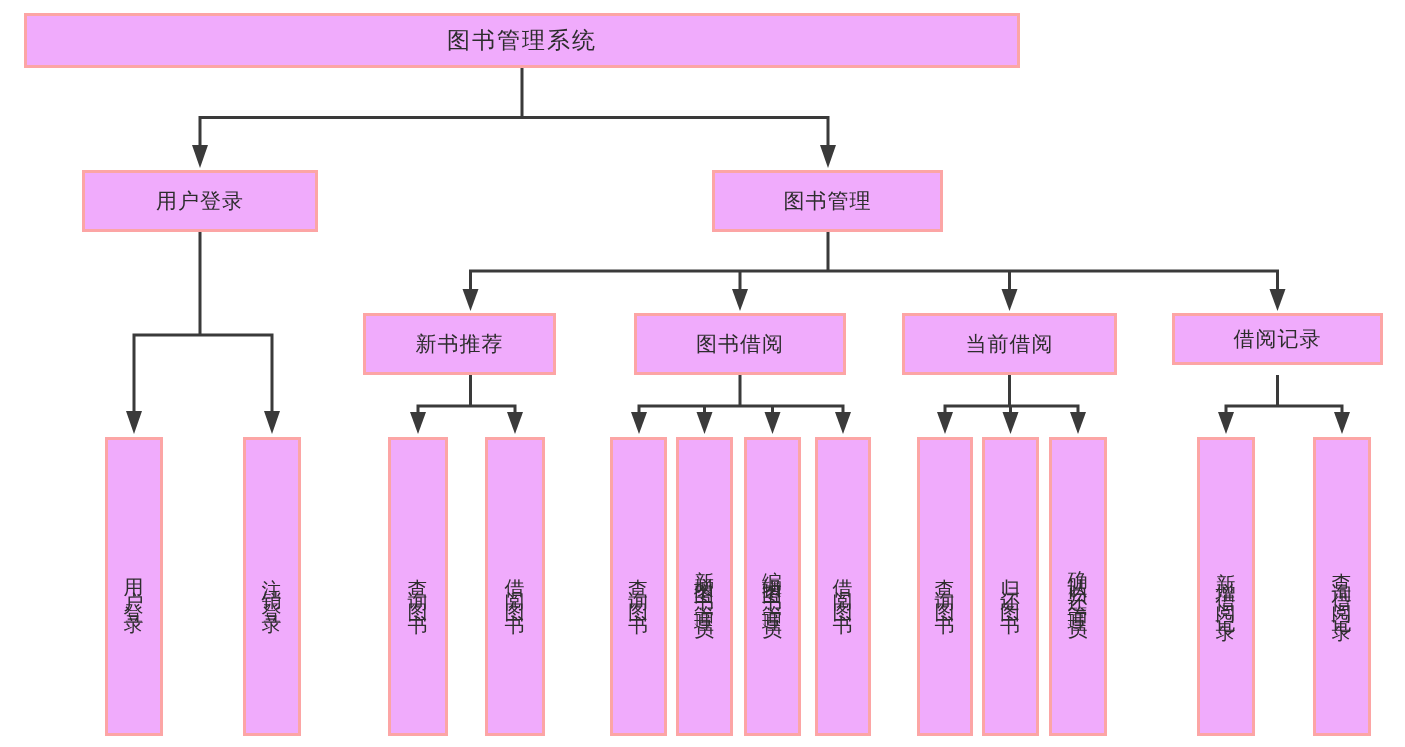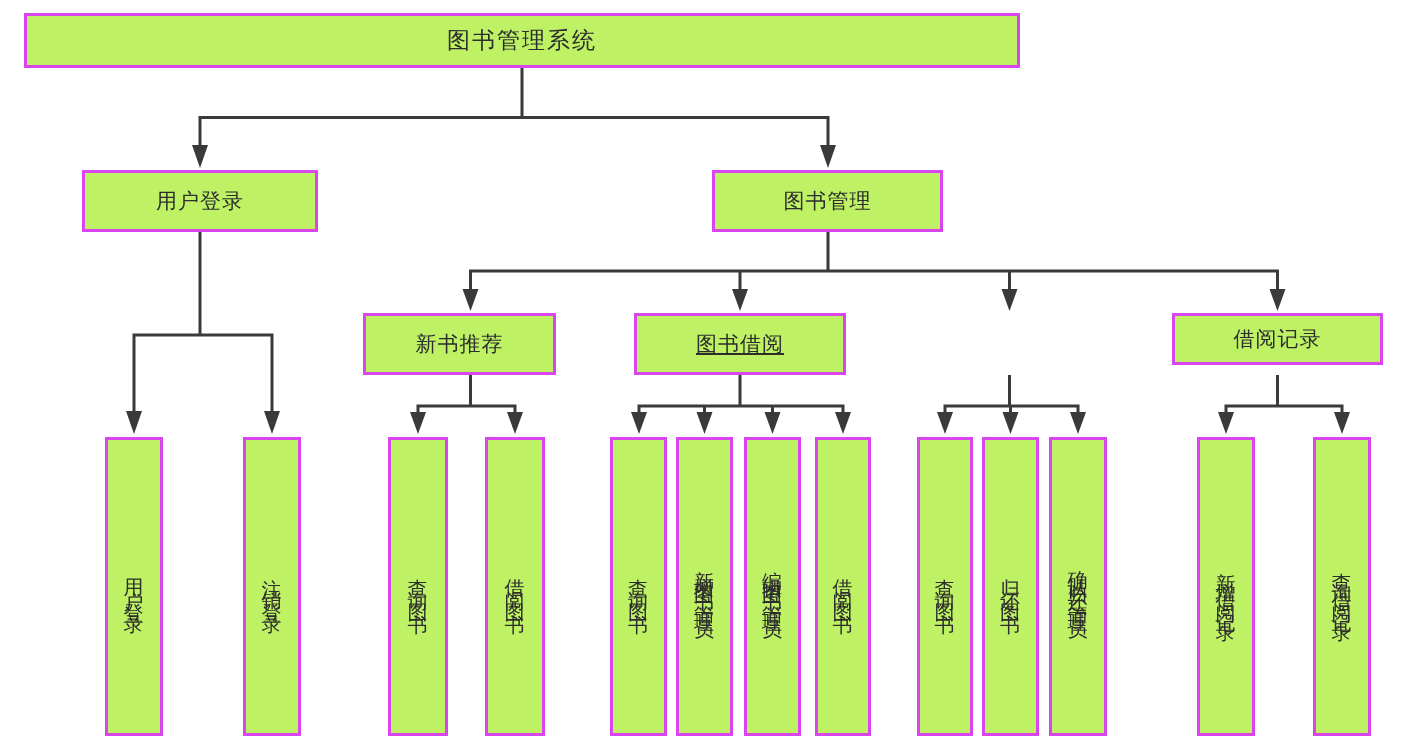--- a/index.html
+++ b/index.html
@@ -3,22 +3,22 @@
 <meta charset="utf-8">
 <style>
   html,body { margin:0; padding:0; background:#ffffff; }
   body { font-family:"Liberation Sans","DejaVu Sans",sans-serif; }
   .canvas {
     position:relative; width:1405px; height:747px; background:#ffffff;
     overflow:hidden; color:#2d2d2d;
   }
   .connectors { position:absolute; left:0; top:0; z-index:1; }
   .node {
-    position:absolute; box-sizing:border-box; background:#bef264;
-    border:3px solid #d946ef; display:flex; align-items:center; justify-content:center;
+    position:absolute; box-sizing:border-box; background:#f0abfc;
+    border:3px solid #fca5a5; display:flex; align-items:center; justify-content:center;
     z-index:2;
   }
   .hbox { font-size:21px; letter-spacing:1px; }
   .root-box { font-size:23px; letter-spacing:2px; }
   .vbox span {
     writing-mode:vertical-rl; text-orientation:mixed;
     font-size:20px; line-height:1; white-space:nowrap;
   }
   .v4 span { letter-spacing:12px; }
   .v6 span { letter-spacing:10px; }
@@ -80,22 +80,25 @@
   <div class="node hbox" style="left:82px; top:170px; width:236px; height:62px;">
     <span>用户登录</span>
   </div>
   <div class="node hbox" style="left:712px; top:170px; width:231px; height:62px;">
     <span>图书管理</span>
   </div>
 
   <div class="node hbox" style="left:363px; top:313px; width:193px; height:62px;">
     <span>新书推荐</span>
   </div>
-  <div class="node hbox" style="left:634px; top:313px; width:212px; height:62px;text-decoration:underline;">
+  <div class="node hbox" style="left:634px; top:313px; width:212px; height:62px;">
     <span>图书借阅</span>
+  </div>
+  <div class="node hbox" style="left:902px; top:313px; width:215px; height:62px;">
+    <span>当前借阅</span>
   </div>
   <div class="node hbox" style="left:1172px; top:313px; width:211px; height:52px;">
     <span>借阅记录</span>
   </div>
 
   <div class="node vbox v4" style="left:105px; top:437px; width:58px; height:299px;">
     <span>用户登录</span>
   </div>
   <div class="node vbox v4" style="left:243px; top:437px; width:58px; height:299px;">
     <span>注销登录</span>

